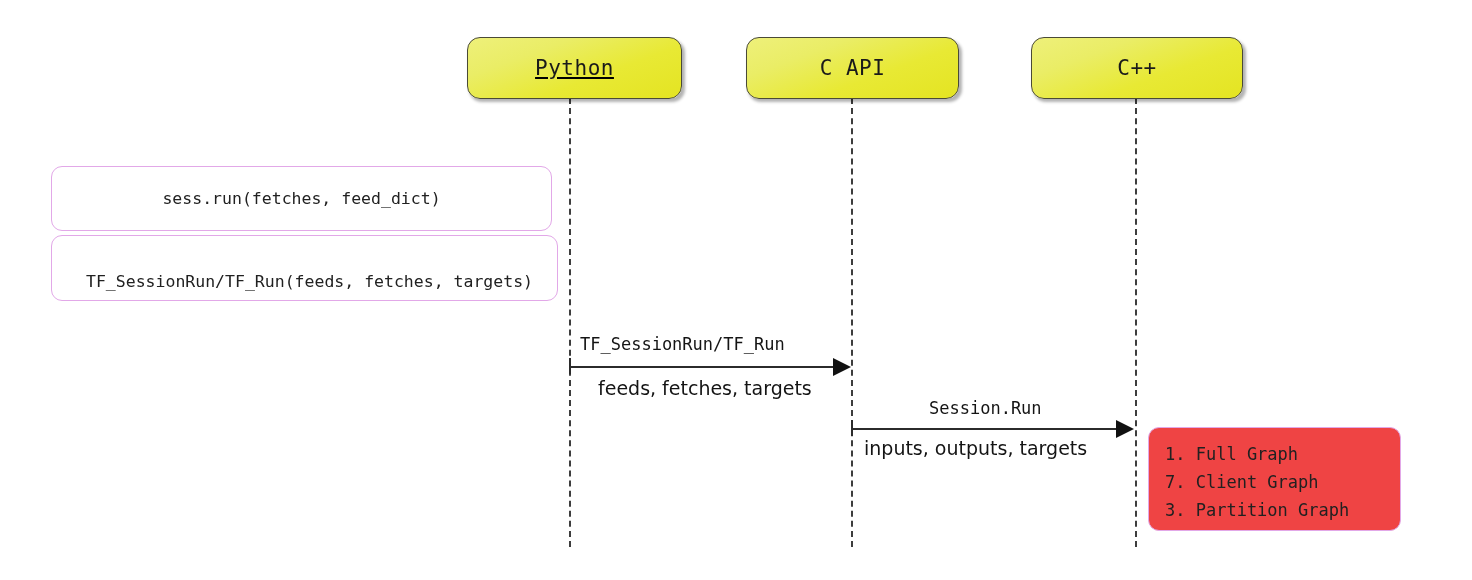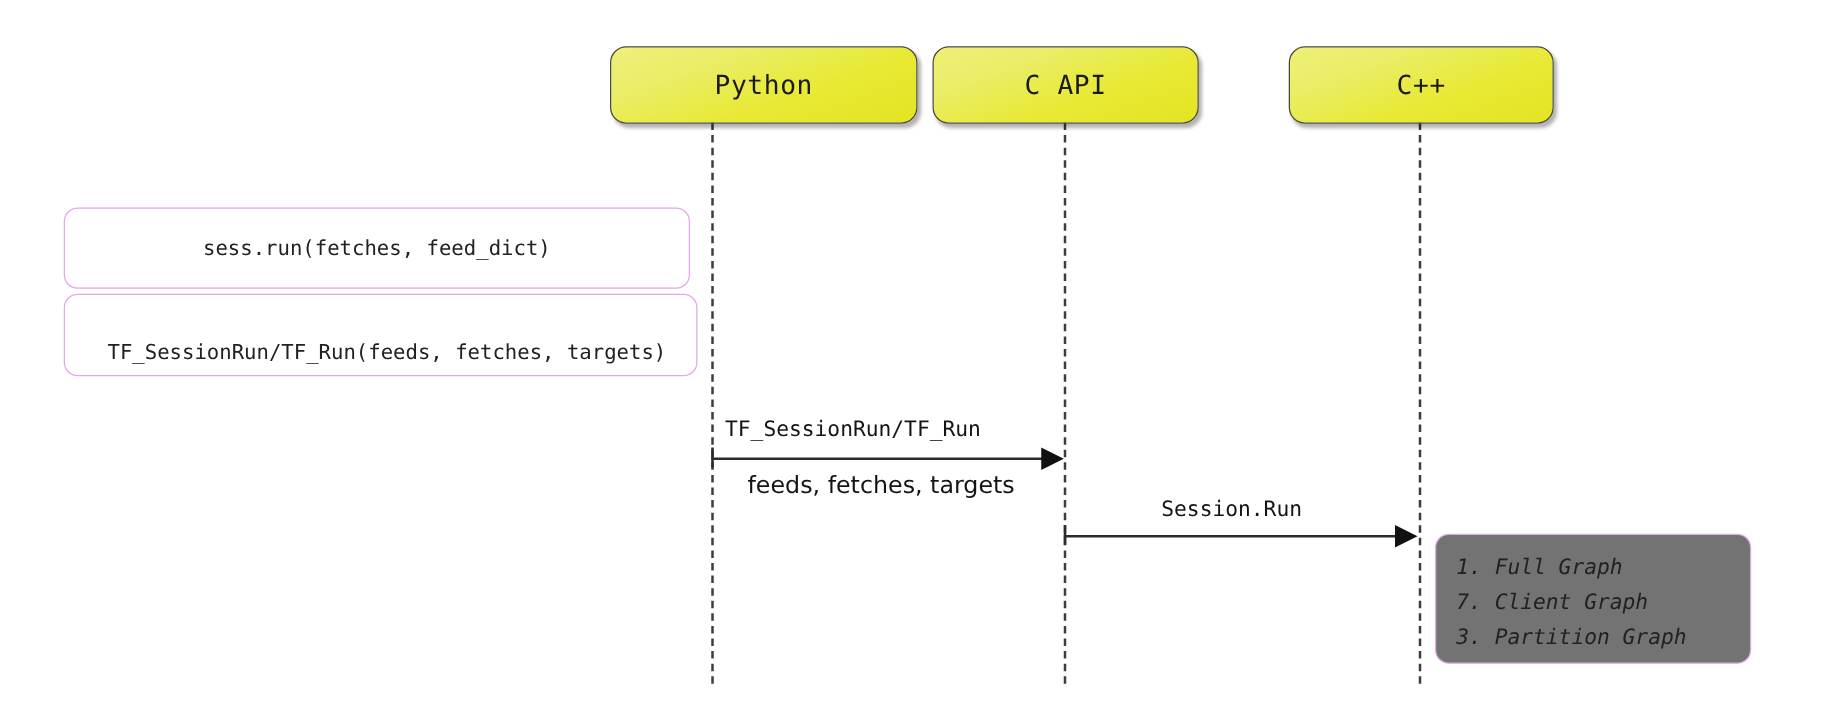--- a/index.html
+++ b/index.html
@@ -62,24 +62,23 @@
     white-space: nowrap;
     width: 100%;
   }
   .note-center .note-text { text-align: center; }
   .note-left .note-text { text-align: center; padding-left: 10px; margin-top: 26px; }
 
   .note-list {
     position: absolute;
     border: 1.7px solid #e2a8e8;
     border-radius: 11px;
-    background: #737373;
+    background: #ef4444;
     box-sizing: border-box;
     padding: 12px 14px 12px 16px;
-    font-style: italic;
   }
   .note-list-item {
     font-family: "DejaVu Sans Mono", monospace;
     font-size: 17px;
     color: #212121;
     line-height: 1.65;
     white-space: nowrap;
   }
 
   
@@ -127,21 +126,21 @@
 </style>
 </head>
 <body>
 
 <div id="canvas">
 
   <div class="lifeline" style="left:569px; top:98px; height:449px;"></div>
   <div class="lifeline" style="left:851px; top:98px; height:449px;"></div>
   <div class="lifeline" style="left:1135px; top:98px; height:449px;"></div>
 
-  <div class="participant" style="left:488px; top:37px; width:246px; height:62px;">
+  <div class="participant" style="left:467px; top:37px; width:215px; height:62px;text-decoration:underline;">
     <span class="participant-label">Python</span>
   </div>
 
   <div class="participant" style="left:746px; top:37px; width:213px; height:62px;">
     <span class="participant-label">C API</span>
   </div>
 
   <div class="participant" style="left:1031px; top:37px; width:212px; height:62px;">
     <span class="participant-label">C++</span>
   </div>
@@ -157,20 +156,21 @@
   <div class="msg-cap" style="left:569px; top:358px; height:16px;"></div>
   <div class="msg-line" style="left:569px; top:366px; width:265px;"></div>
   <div class="msg-arrowhead" style="left:833px; top:358px;"></div>
   <div class="msg-label-top" style="left:580px; top:334px;">TF_SessionRun/TF_Run</div>
   <div class="msg-label-bottom" style="left:598px; top:377px;">feeds, fetches, targets</div>
 
   <div class="msg-cap" style="left:851px; top:420px; height:16px;"></div>
   <div class="msg-line" style="left:851px; top:428px; width:266px;"></div>
   <div class="msg-arrowhead" style="left:1116px; top:420px;"></div>
   <div class="msg-label-top" style="left:929px; top:398px;">Session.Run</div>
+  <div class="msg-label-bottom" style="left:864px; top:437px;">inputs, outputs, targets</div>
 
   <div class="note-list" style="left:1148px; top:427px; width:253px; height:104px;">
     <div class="note-list-item">1. Full Graph</div>
     <div class="note-list-item">7. Client Graph</div>
     <div class="note-list-item">3. Partition Graph</div>
   </div>
 
 
 </div>
 

